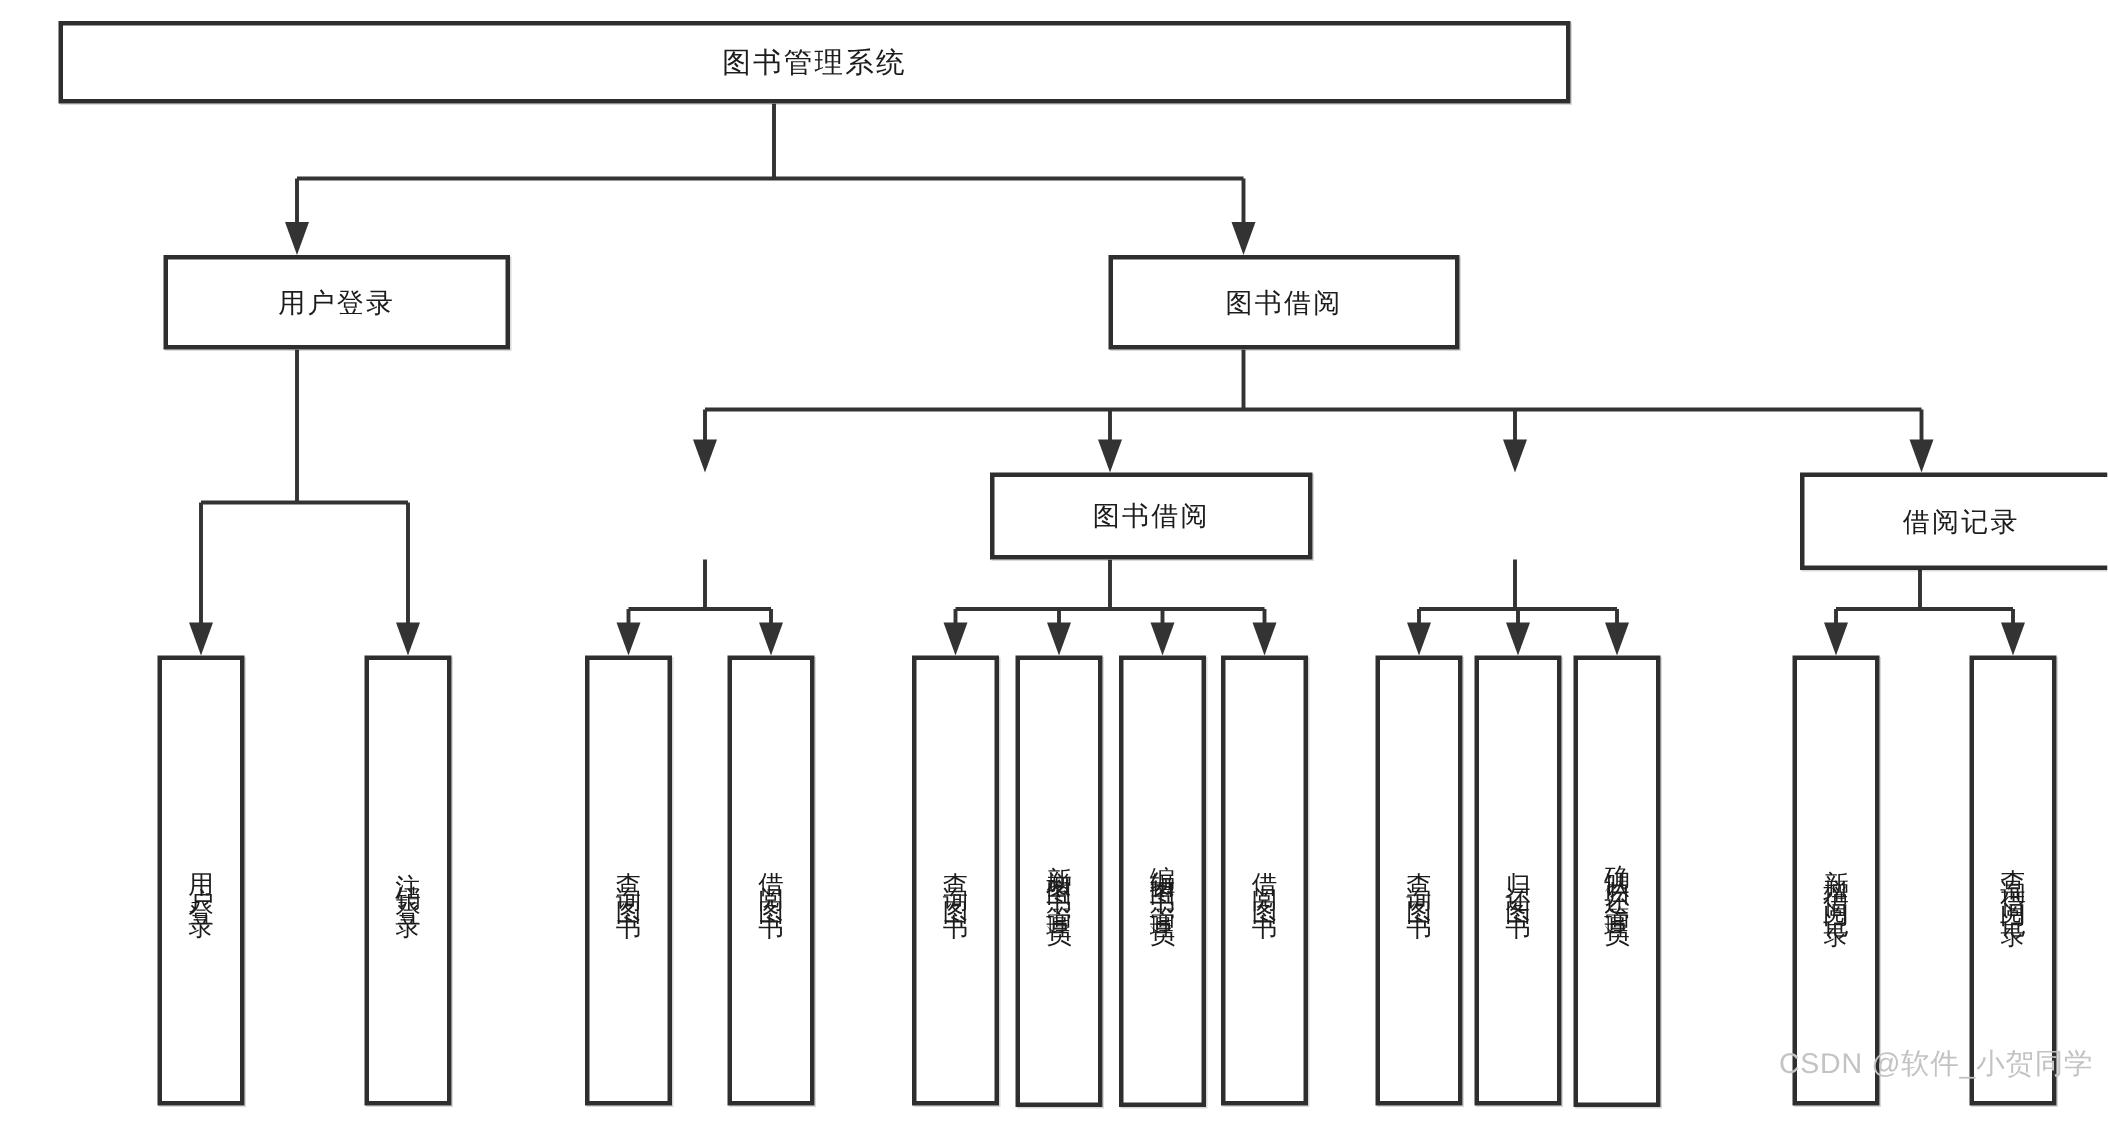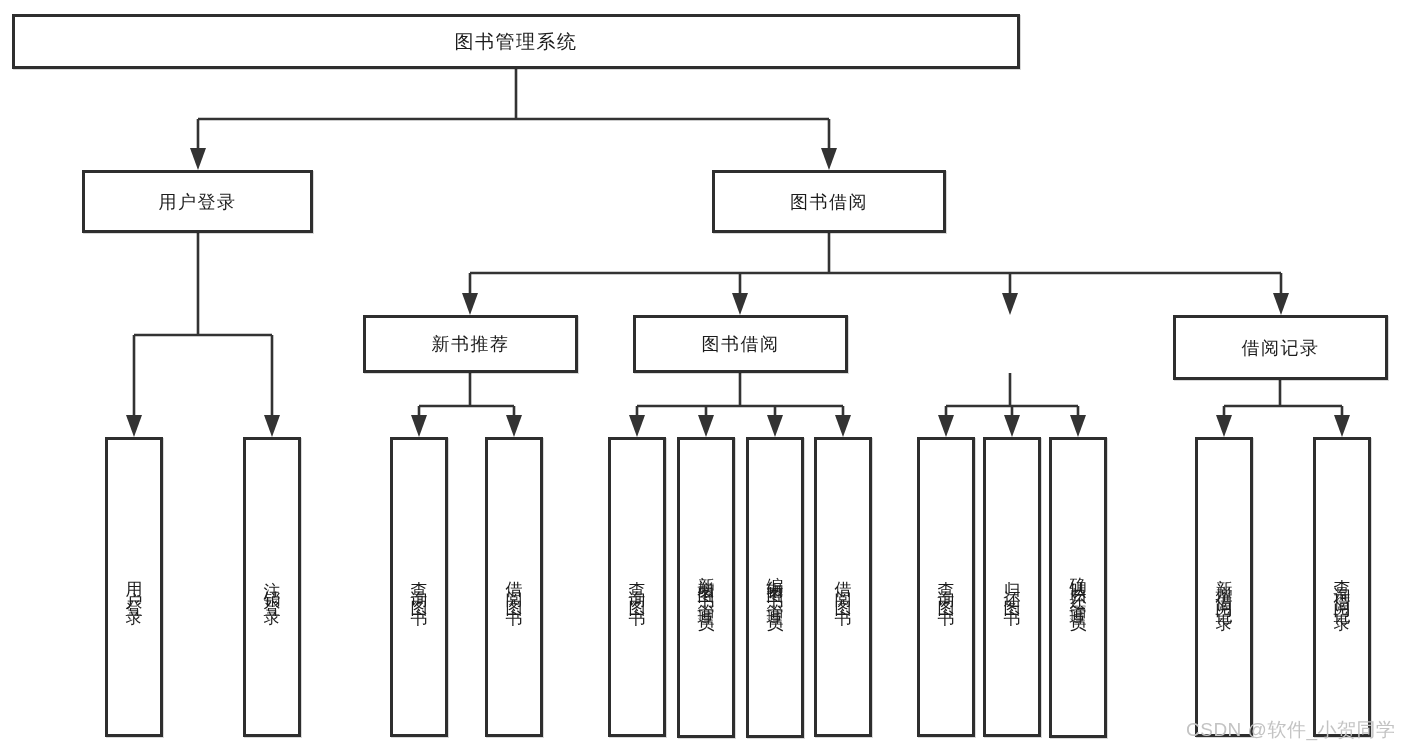--- a/index.html
+++ b/index.html
@@ -18,20 +18,21 @@
     background:#ffffff;
     border:3px solid #2e2e2e;
     display:flex;
     align-items:center;
     justify-content:center;
     color:#1c1c1c;
     font-size:18px;
     letter-spacing:1.5px;
     text-align:center;
     box-shadow:1px 1px 0 rgba(0,0,0,0.15);
+    margin-left:27px;
   }
   .node.root{font-size:19px;}
   .vnode{
     position:absolute;
     box-sizing:border-box;
     background:#ffffff;
     border:3px solid #2e2e2e;
     display:flex;
     align-items:center;
     justify-content:center;
@@ -100,21 +101,20 @@
       <polygon points="1216,415 1232,415 1224,437"></polygon>
       <polygon points="1334,415 1350,415 1342,437"></polygon>
     </g>
   </svg>
 
   <div class="node root" style="left:12px;top:14px;width:1008px;height:55px;">图书管理系统</div>
 
   <div class="node" style="left:82px;top:170px;width:231px;height:63px;">用户登录</div>
   <div class="node" style="left:712px;top:170px;width:234px;height:63px;">图书借阅</div>
 
-  <div class="node" style="left:363px;top:315px;width:215px;height:58px;">新书推荐</div>
   <div class="node" style="left:633px;top:315px;width:215px;height:58px;">图书借阅</div>
   <div class="node" style="left:1173px;top:315px;width:215px;height:65px;">借阅记录</div>
 
   <div class="vnode" style="left:105px;top:437px;width:58px;height:300px;">
     <span>用户登录</span>
     </div>
   <div class="vnode" style="left:243px;top:437px;width:58px;height:300px;">
     <span>注销登录</span>
     </div>
 
@@ -148,15 +148,15 @@
     <span style="letter-spacing:0.32em;">确认归还（管理员）</span>
     </div>
 
   <div class="vnode" style="left:1195px;top:437px;width:58px;height:300px;">
     <span style="letter-spacing:0.42em;">新增借阅记录</span>
     </div>
   <div class="vnode" style="left:1313px;top:437px;width:58px;height:300px;">
     <span style="letter-spacing:0.42em;">查询借阅记录</span>
     </div>
 
-  <div class="watermark" style="left:1186px;top:696px;margin-top:21px;">CSDN @软件_小贺同学</div>
+  <div class="watermark" style="left:1186px;top:696px;">CSDN @软件_小贺同学</div>
 
 </div>
 
 </body></html>

